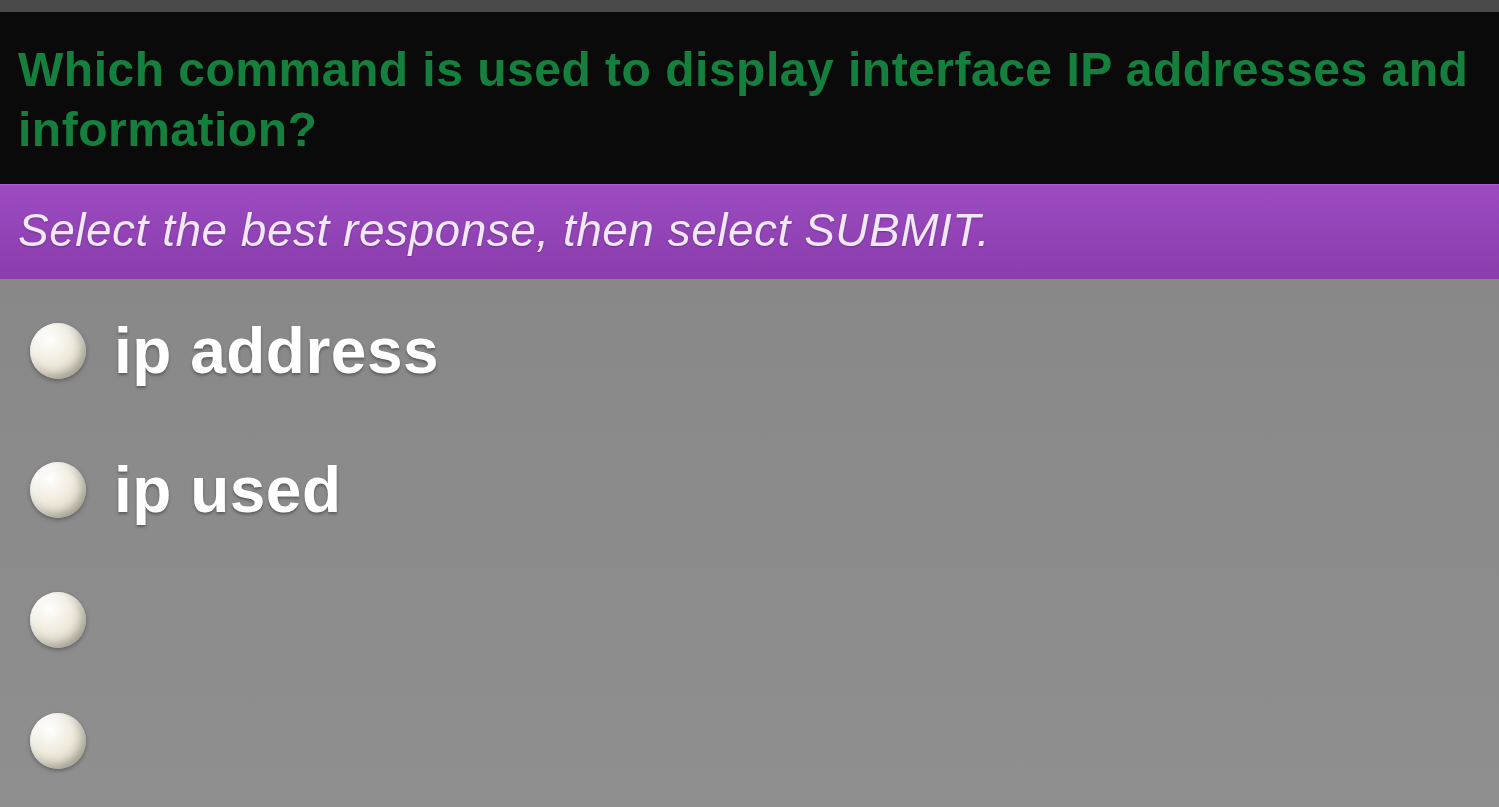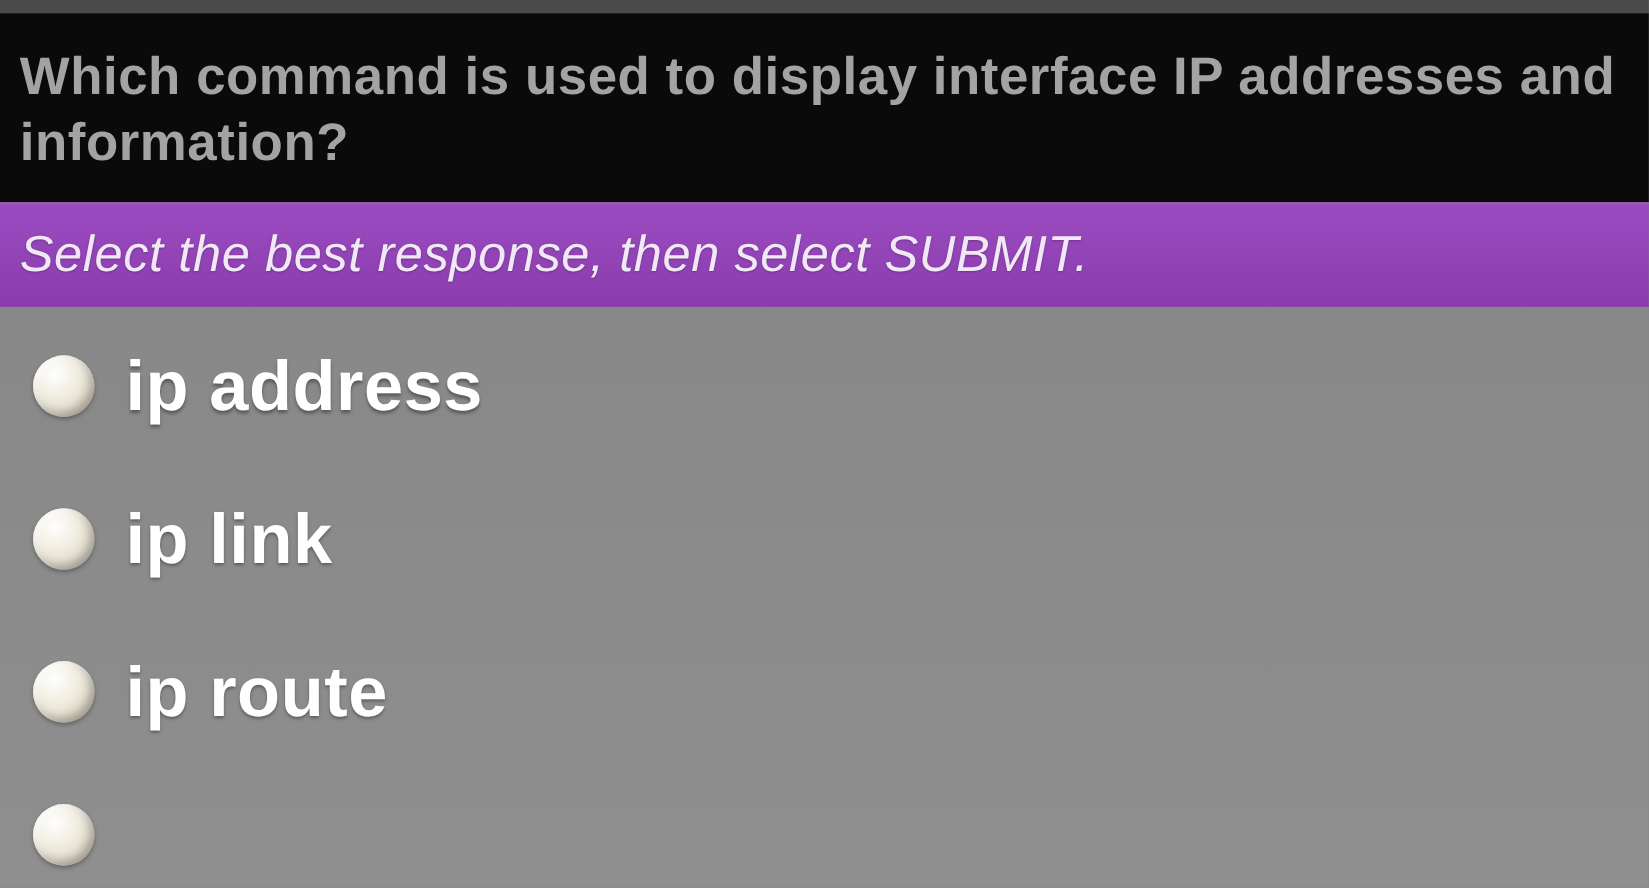--- a/index.html
+++ b/index.html
@@ -16,21 +16,21 @@
   }
   .top-strip {
     height: 12px;
     background: #4a4a4a;
   }
   .question-area {
     background: #0a0a0a;
     padding: 28px 18px 24px 18px;
   }
   .question-text {
-    color: #a3a3a3;
+    color: #15803d;
     font-size: 48px;
     font-weight: bold;
     line-height: 1.25;
     letter-spacing: 0.5px;
   }
   .instruction-bar {
     background: #8e3fb0;
     background: linear-gradient(180deg, #9b4bc0 0%, #8a3dad 100%);
     padding: 18px 29px 22px 18px;
     border-top: 1px solid #a85fcc;
@@ -89,25 +89,24 @@
 
 <div class="options-area">
 
   <div class="option-row">
     <div class="radio"></div>
     <div class="option-label">ip address</div>
   </div>
 
   <div class="option-row">
     <div class="radio"></div>
-    <div class="option-label">ip link</div>
+    <div class="option-label">ip used</div>
   </div>
 
   <div class="option-row">
     <div class="radio"></div>
-    <div class="option-label">ip route</div>
   </div>
 
   <div class="option-row">
     <div class="radio"></div>
   </div>
 
 </div>
 
 </body></html>

